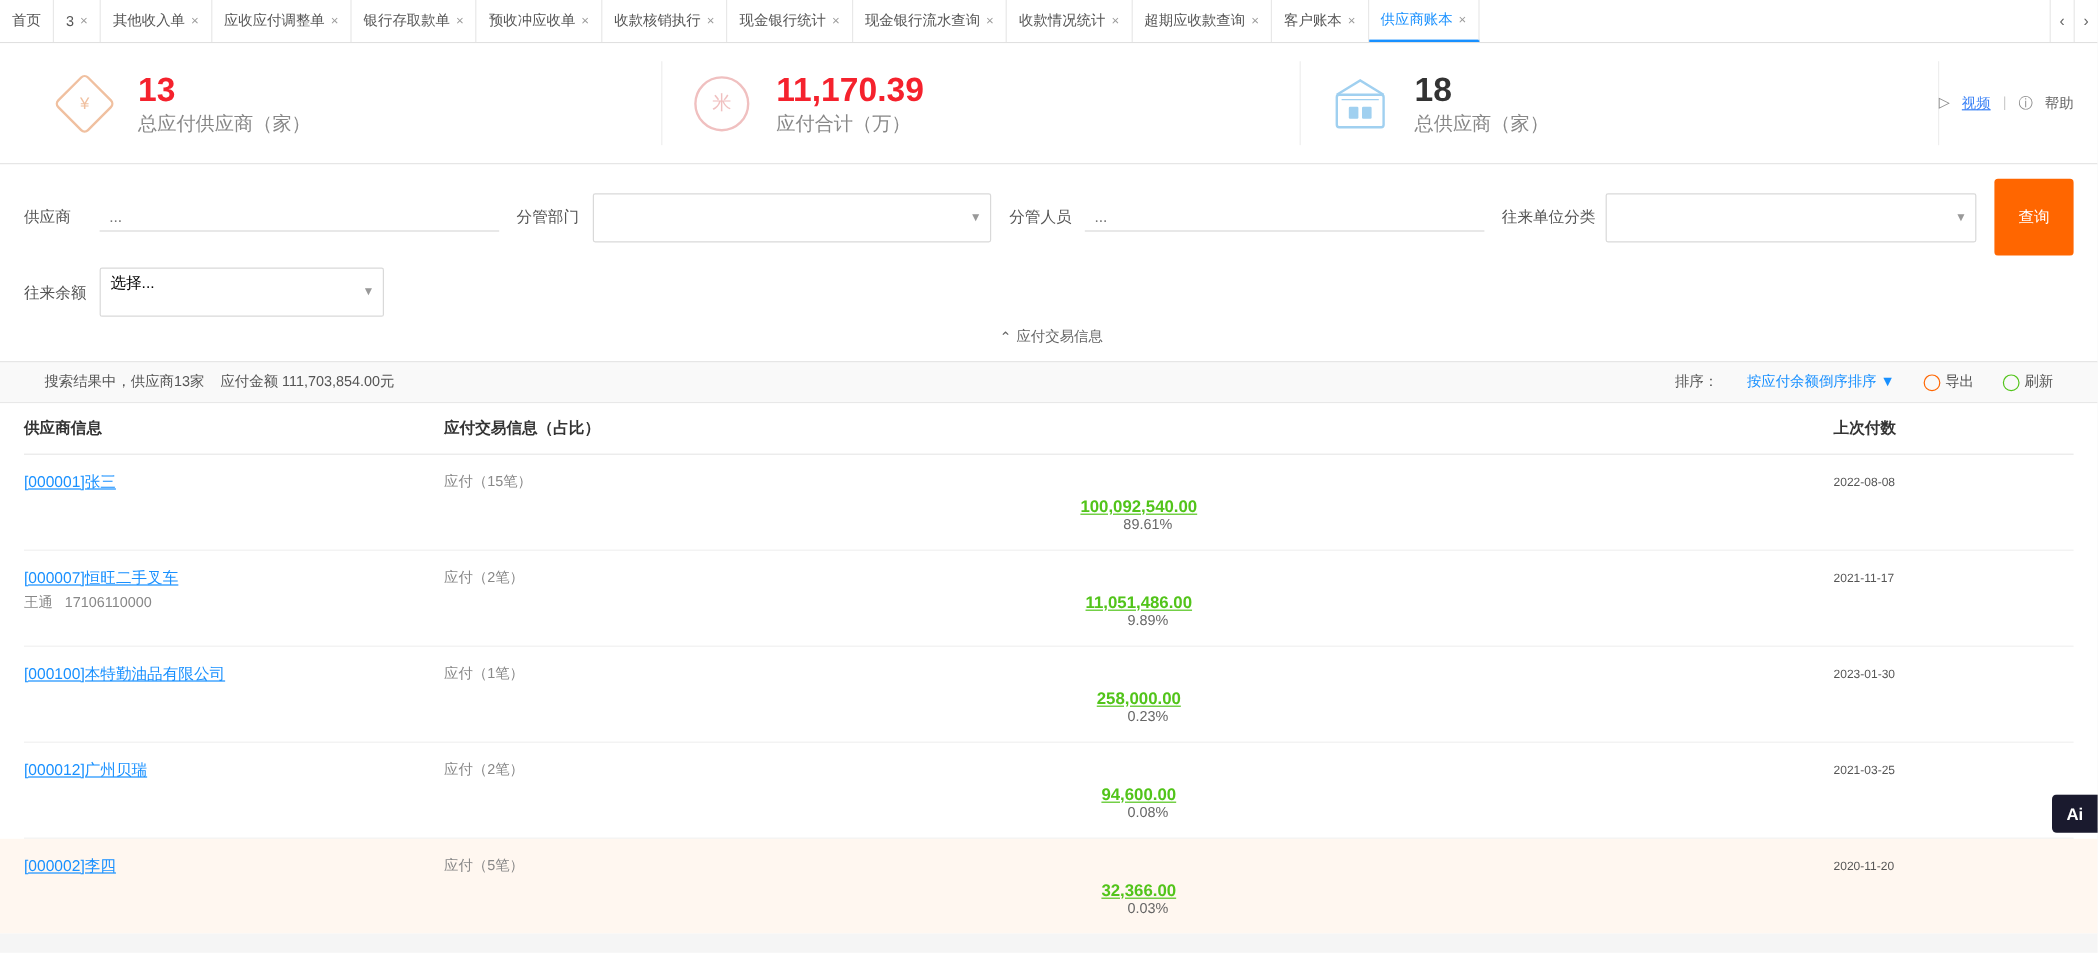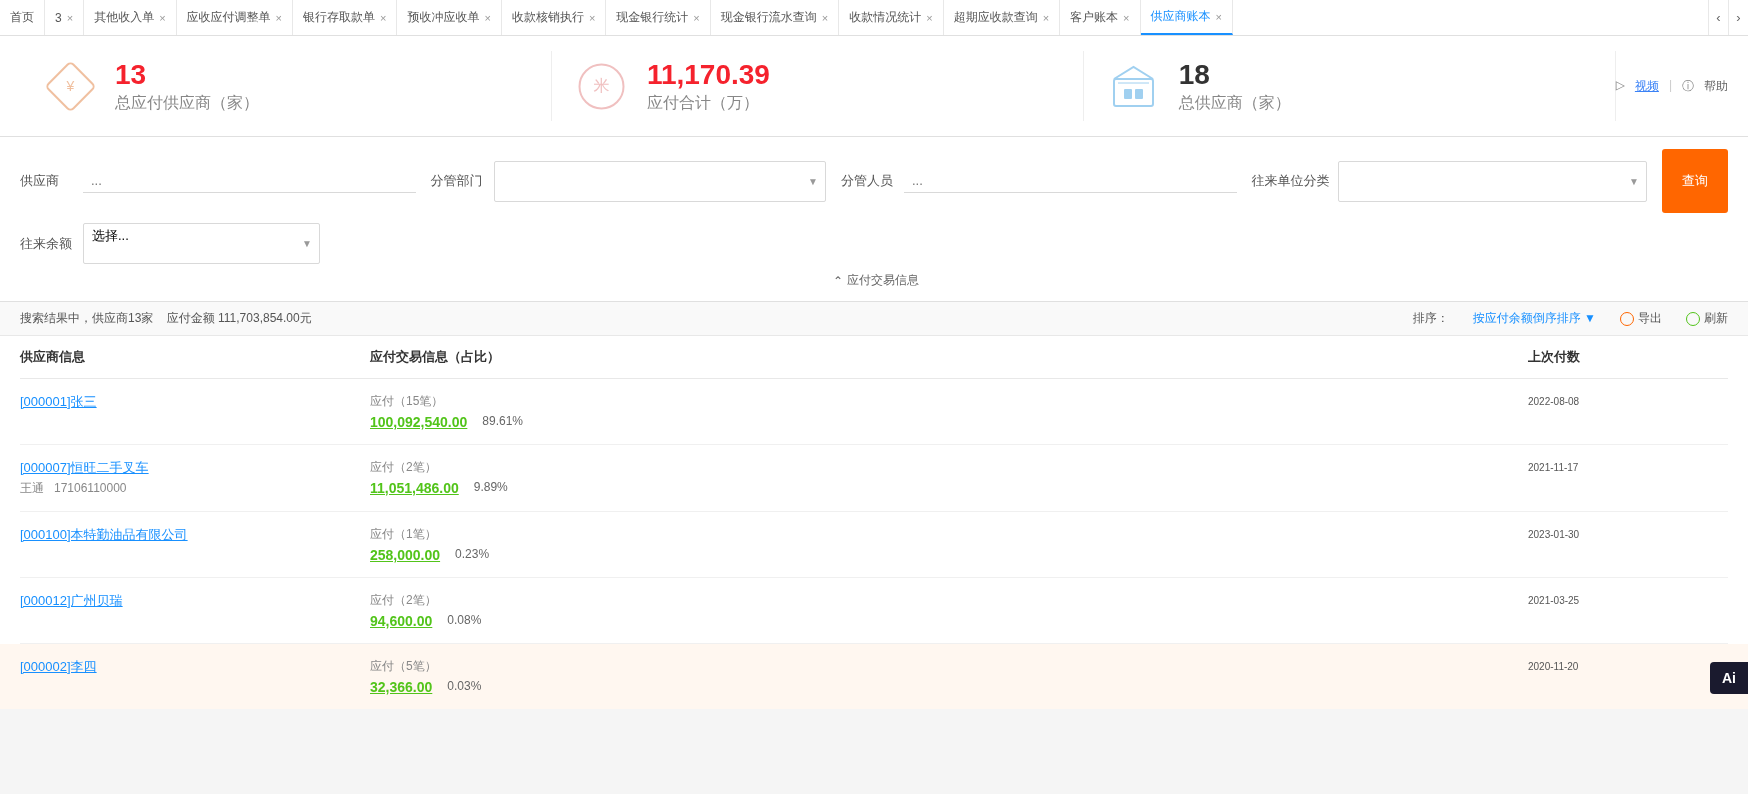--- a/index.html
+++ b/index.html
@@ -168,21 +168,21 @@
       cursor: pointer;
       margin-top: 5px;
     }
     .collapse-btn span { margin-left: 4px; }
 
     
     .result-bar {
       display: flex;
       align-items: center;
       justify-content: space-between;
-      padding: 8px 20px;
+      padding: 8px 37px;
       background: #f9f9f9;
       border-bottom: 1px solid #e8e8e8;
       font-size: 12px;
       color: #555;
     }
     .result-right {
       display: flex;
       align-items: center;
       gap: 24px;
       font-size: 12px;
@@ -265,20 +265,21 @@
     }
     .payable-info .payable-pct {
       font-size: 12px;
       color: #666;
       margin-left: 15px;
     }
     .payable-row {
       display: flex;
       align-items: center;
       margin-top: 2px;
+      flex-direction: column;
     }
     .last-pay-date {
       font-size: 10px;
       color: #555;
     }
 
     
     .icon-diamond svg, .icon-rice svg, .icon-shop svg {
       width: 55px;
       height: 55px;

